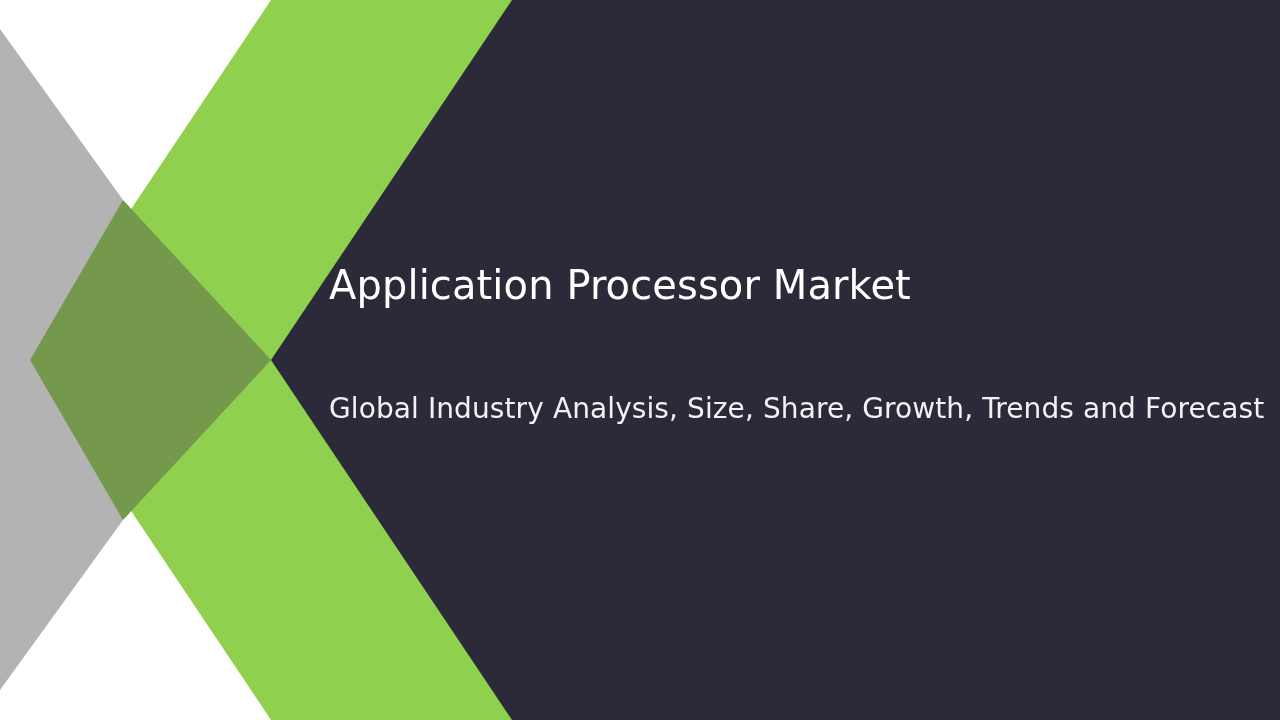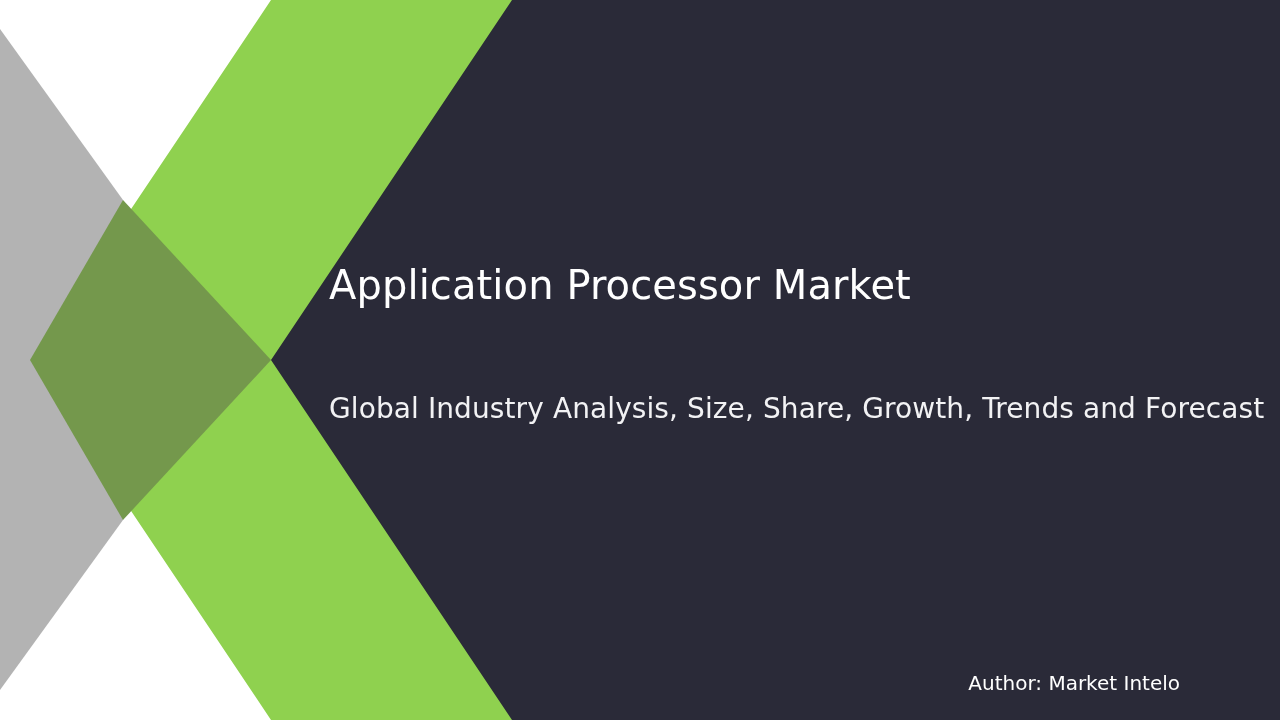--- a/index.html
+++ b/index.html
@@ -85,17 +85,16 @@
     <polygon points="123,200 271,0 271,0 30,360" fill="none"></polygon>
 
   </svg>
 
   <div class="text-layer">
 
     <div id="slide-title">Application Processor Market</div>
 
     <div id="slide-subtitle">Global Industry Analysis, Size, Share, Growth, Trends and Forecast</div>
 
-    <div id="author-line">Author: Market Intelo</div>
 
   </div>
 
 </div>
 
 </body></html>

